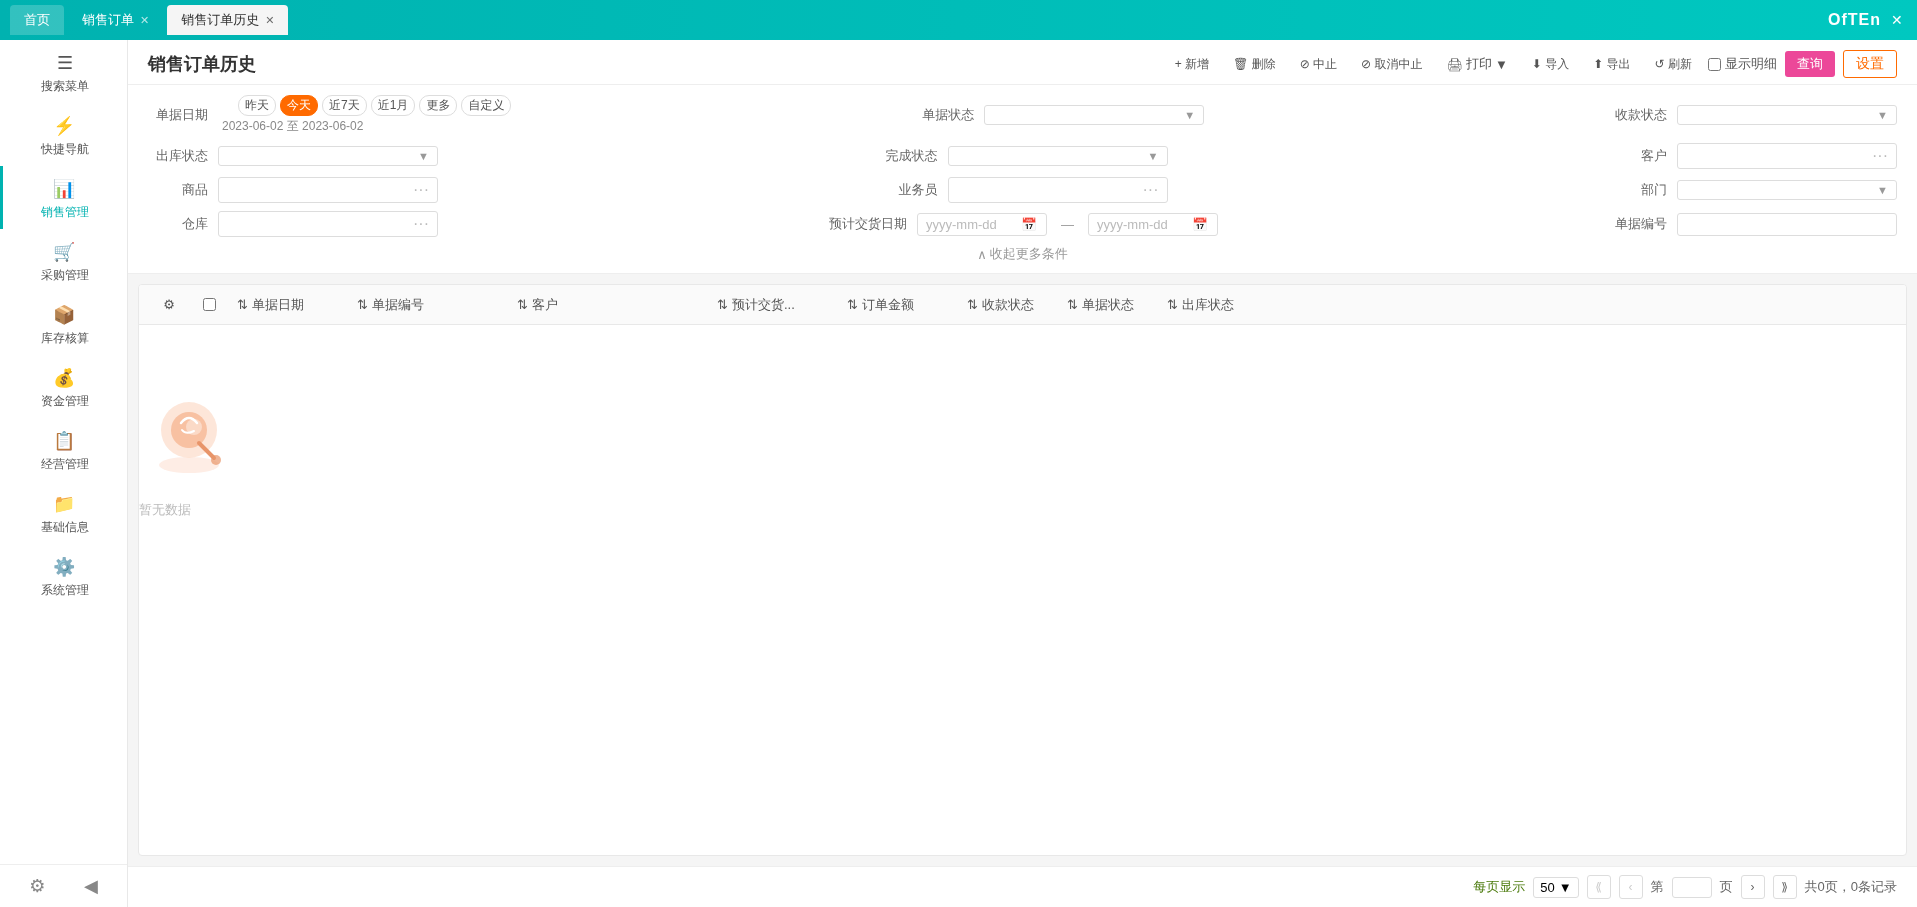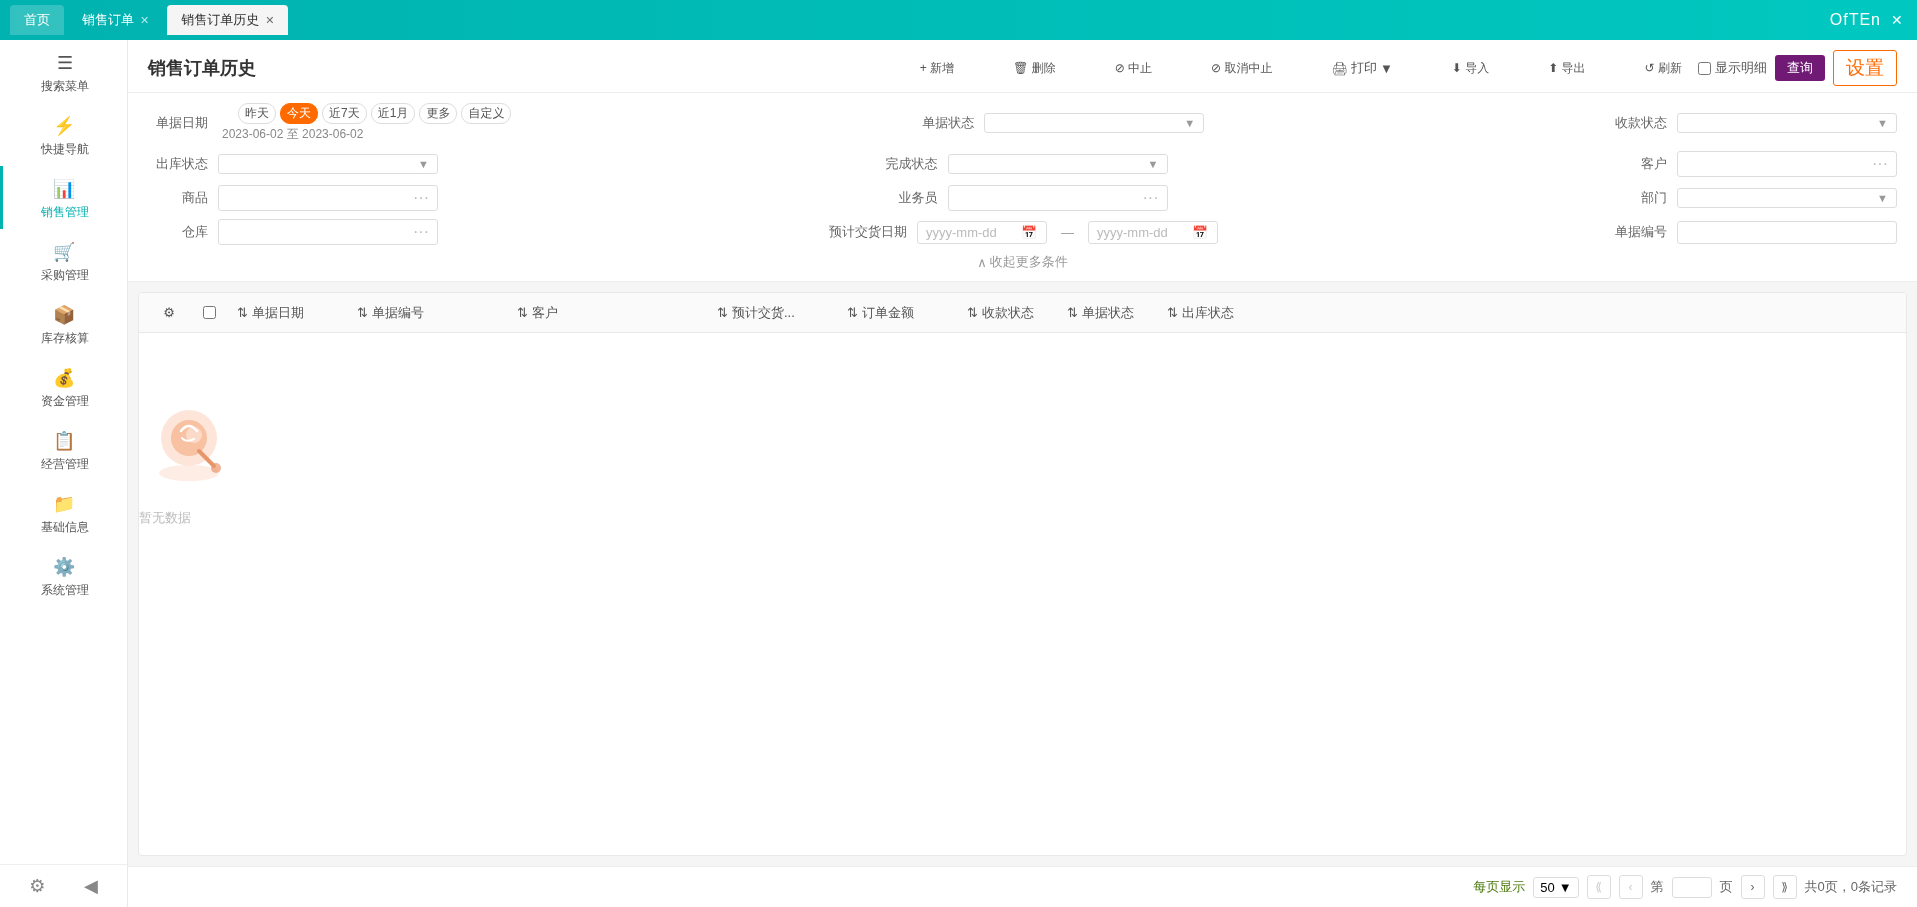--- a/index.html
+++ b/index.html
@@ -43,21 +43,21 @@
       opacity: 0.7;
       cursor: pointer;
     }
     .top-bar-right {
       display: flex;
       align-items: center;
       gap: 10px;
     }
     .top-bar-right .brand {
       font-size: 16px;
-      font-weight: normal;
+      font-weight: bold;
       color: white;
       letter-spacing: 1px;
     }
     .top-bar-close {
       width: 16px; height: 16px; cursor: pointer; color: white; font-size: 14px;
     }
 
     
     .main-layout {
       display: flex;
@@ -128,37 +128,36 @@
     .toolbar-btn {
       display: flex;
       align-items: center;
       gap: 3px;
       padding: 4px 8px;
       border: none;
       background: none;
       cursor: pointer;
       color: #555;
       font-size: 12px;
-      margin-left: 35px;
     }
     .toolbar-btn-orange {
-      background: #701a75;
+      background: #ec4899;
       color: white;
       border-radius: 3px;
       padding: 4px 12px;
       font-size: 13px;
       cursor: pointer;
       border: none;
     }
     .toolbar-btn-outline {
       border: 1px solid #ff6a00;
       color: #ff6a00;
       border-radius: 3px;
       padding: 4px 12px;
-      font-size: 19px;
+      font-size: 14px;
       cursor: pointer;
       background: none;
     }
     .checkbox-label { display: flex; align-items: center; gap: 4px; font-size: 12px; color: #555; }
     .checkbox-label input { cursor: pointer; }
 
     
     .filter-area {
       background: #fff;
       padding: 10px 20px;

